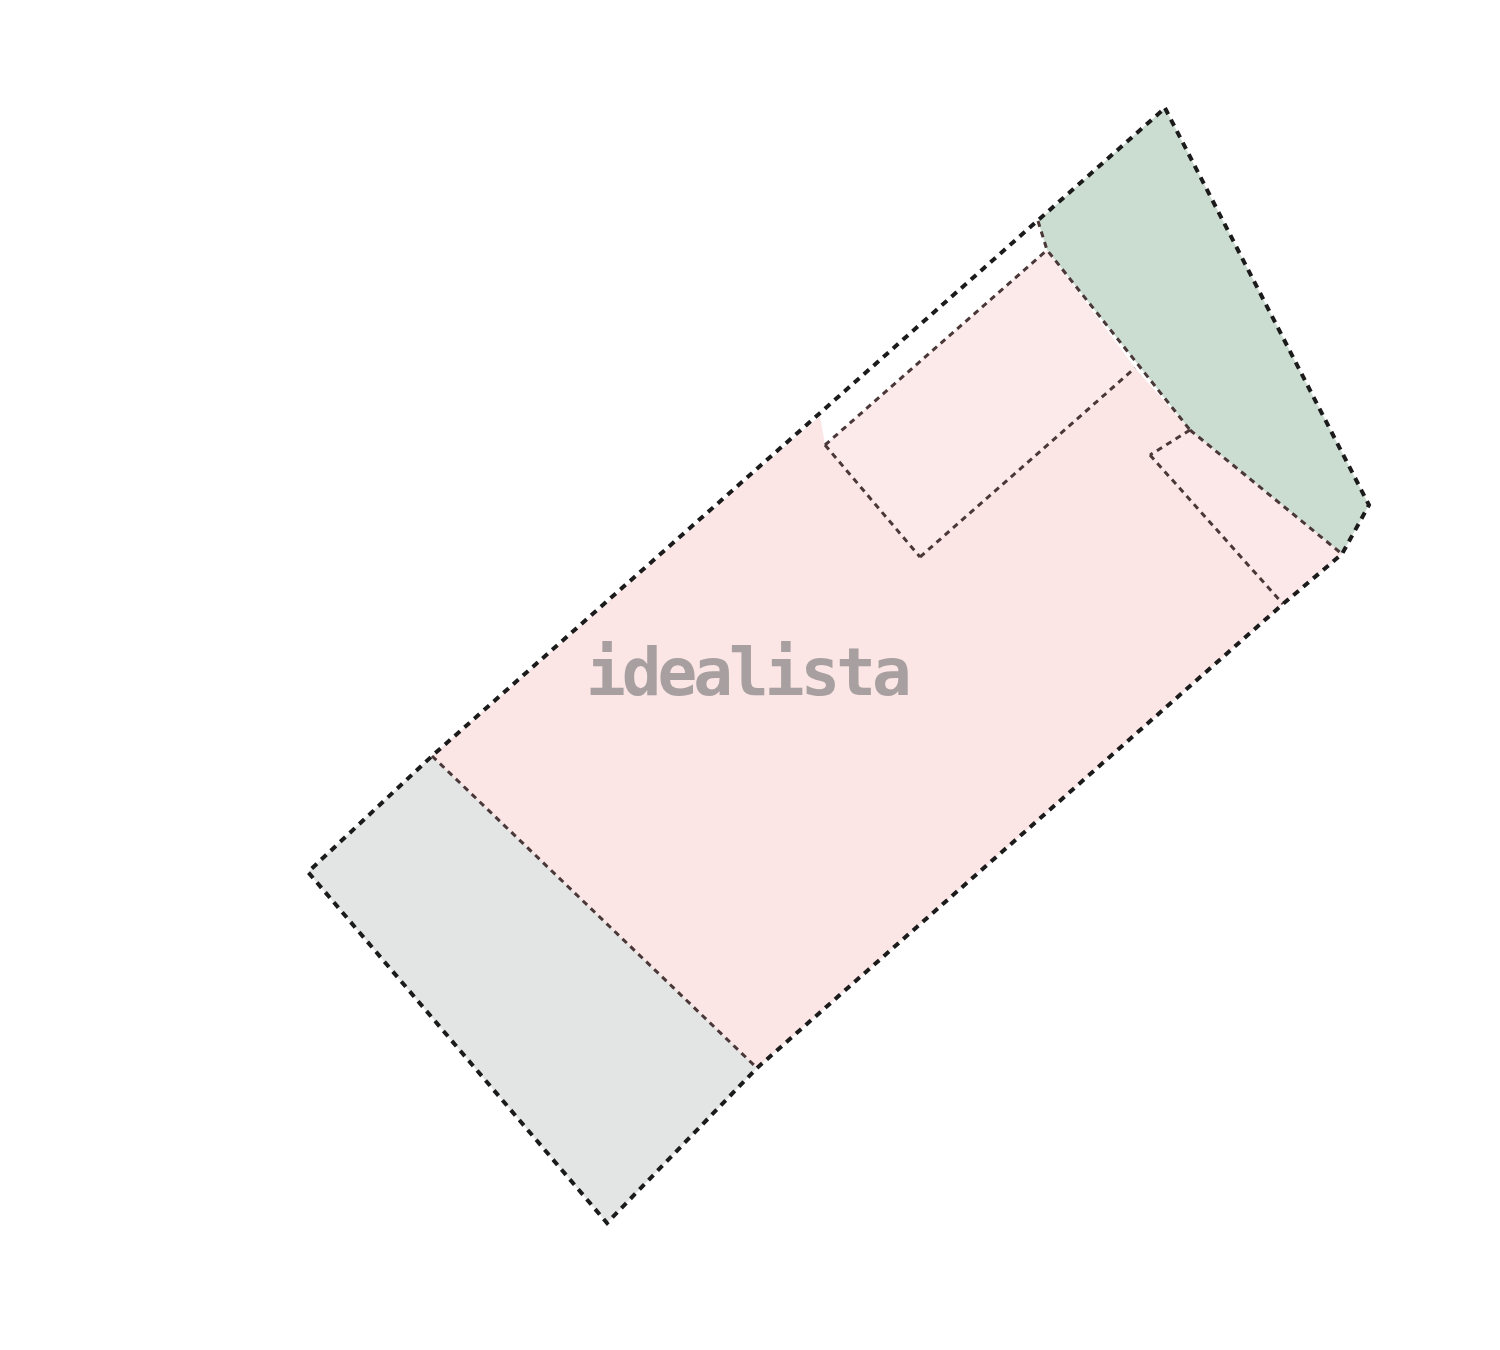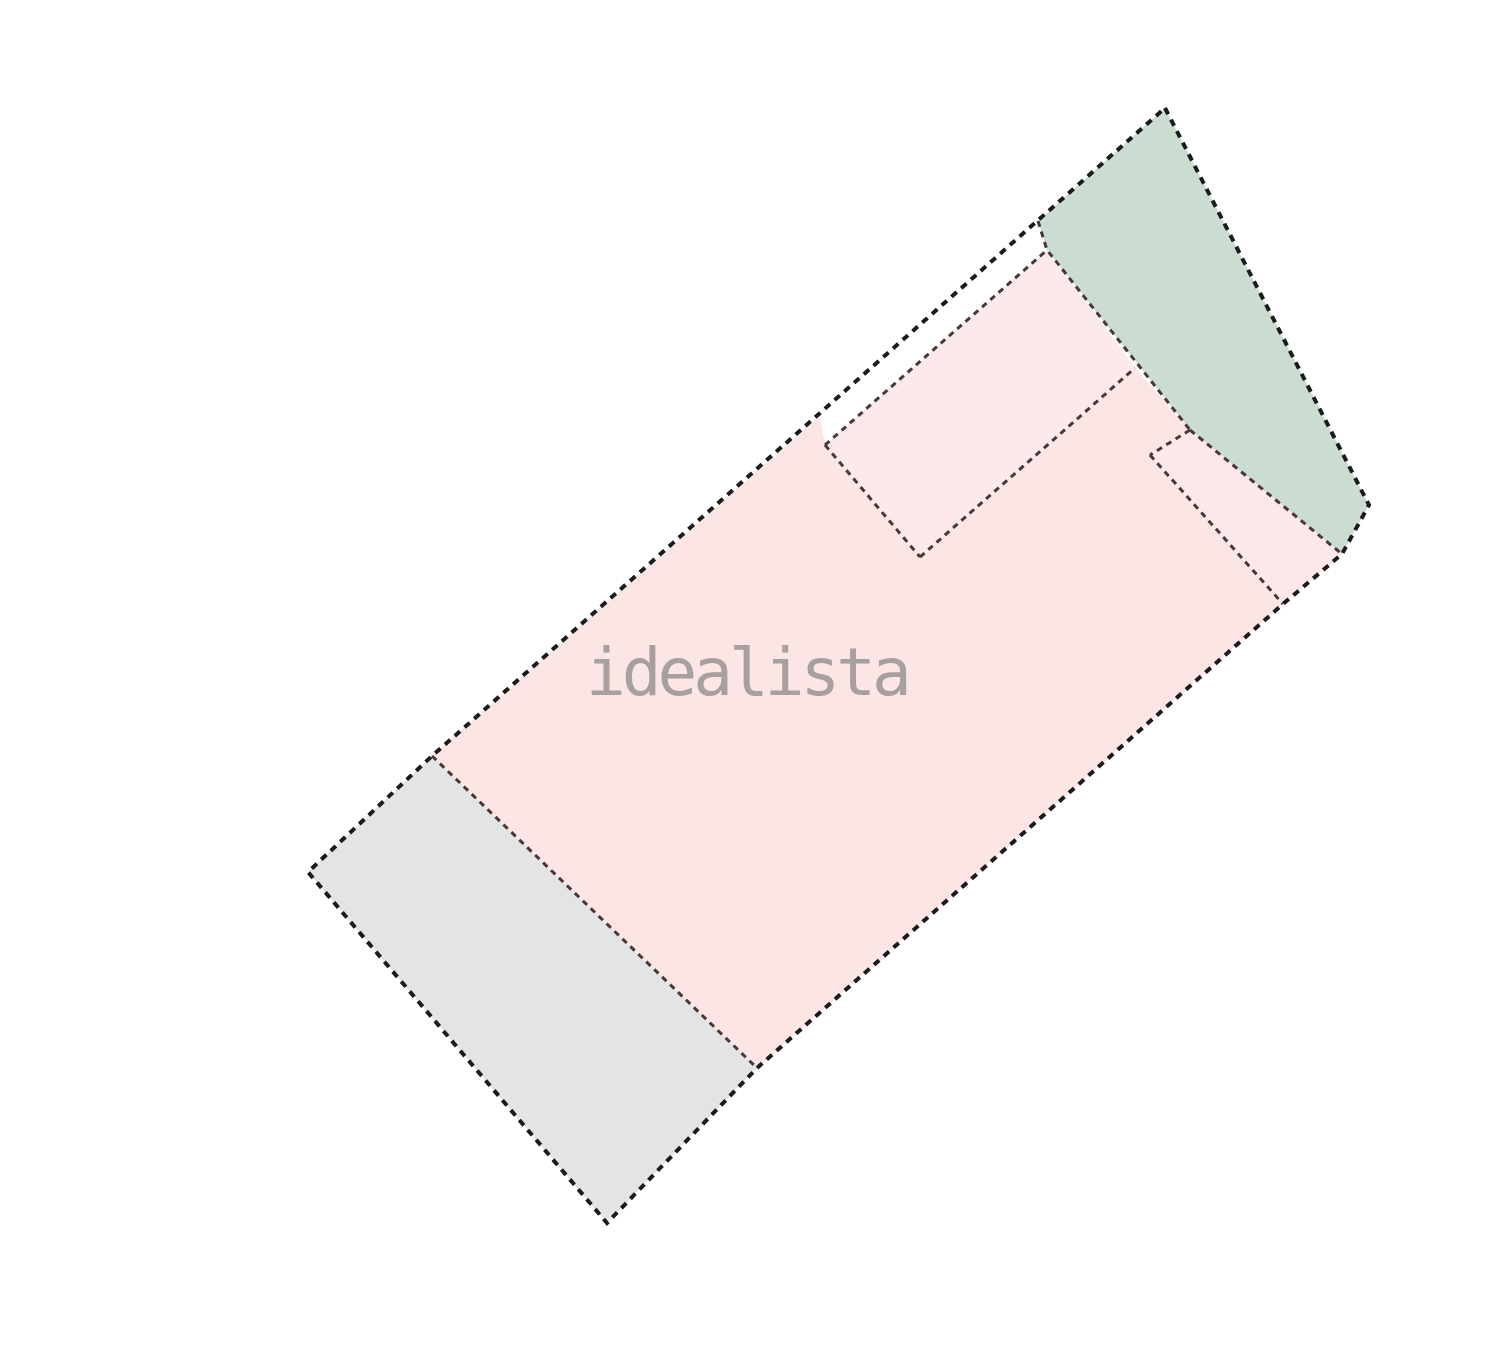--- a/index.html
+++ b/index.html
@@ -47,14 +47,14 @@
       <polyline points="825,445 1047,250" fill="none" stroke="#4a3838" stroke-width="3" stroke-dasharray="6 5" stroke-linecap="butt" stroke-linejoin="miter"></polyline>
       <polyline points="825,445 920,557" fill="none" stroke="#4a3838" stroke-width="3" stroke-dasharray="6 5" stroke-linecap="butt" stroke-linejoin="miter"></polyline>
       <polyline points="920,557 1135,368" fill="none" stroke="#4a3838" stroke-width="3" stroke-dasharray="6 5" stroke-linecap="butt" stroke-linejoin="miter"></polyline>
       <polyline points="1038,221 1047,250 1190,430" fill="none" stroke="#4a3838" stroke-width="3" stroke-dasharray="6 5" stroke-linecap="butt" stroke-linejoin="miter"></polyline>
       <polyline points="1190,430 1150,455" fill="none" stroke="#4a3838" stroke-width="3" stroke-dasharray="6 5" stroke-linecap="butt" stroke-linejoin="miter"></polyline>
       <polyline points="1150,455 1283,604" fill="none" stroke="#4a3838" stroke-width="3" stroke-dasharray="6 5" stroke-linecap="butt" stroke-linejoin="miter"></polyline>
       <polyline points="1190,430 1342,554" fill="none" stroke="#4a3838" stroke-width="3" stroke-dasharray="6 5" stroke-linecap="butt" stroke-linejoin="miter"></polyline>
       <polyline points="432,756 757,1068" fill="none" stroke="#4a3838" stroke-width="3" stroke-dasharray="6 5" stroke-linecap="butt" stroke-linejoin="miter"></polyline>
       <polygon points="1165,108 1369,505 1342,554 1283,604 757,1068 607,1223 308,872 432,756" fill="none" stroke="#1b1b1b" stroke-width="4" stroke-dasharray="7 6" stroke-linecap="butt" stroke-linejoin="miter"></polygon>
     </svg>
-  <div class="watermark" style="color: rgb(168, 160, 160);">idealista</div>
+  <div class="watermark" style="color: rgb(168, 160, 160); font-weight: bold;">idealista</div>
 </div>
 
 </body></html>

